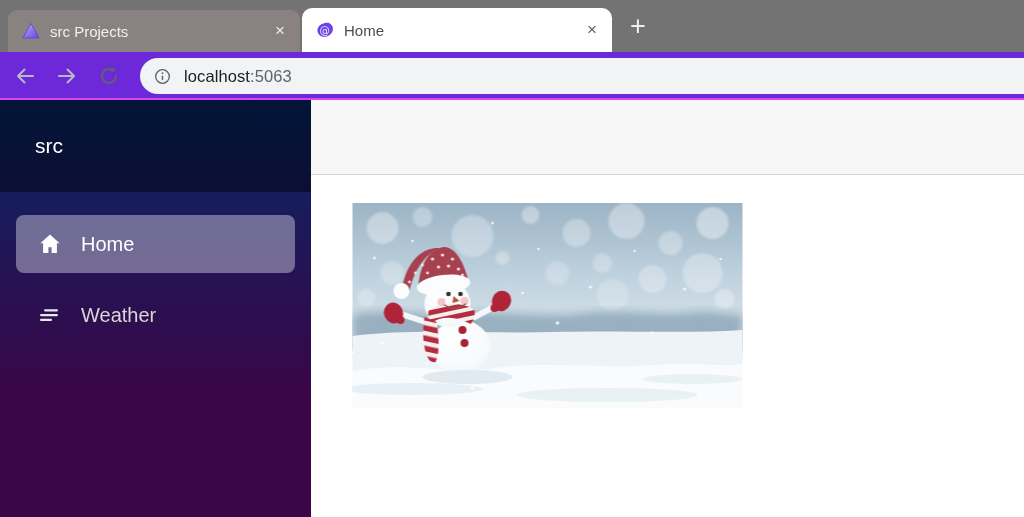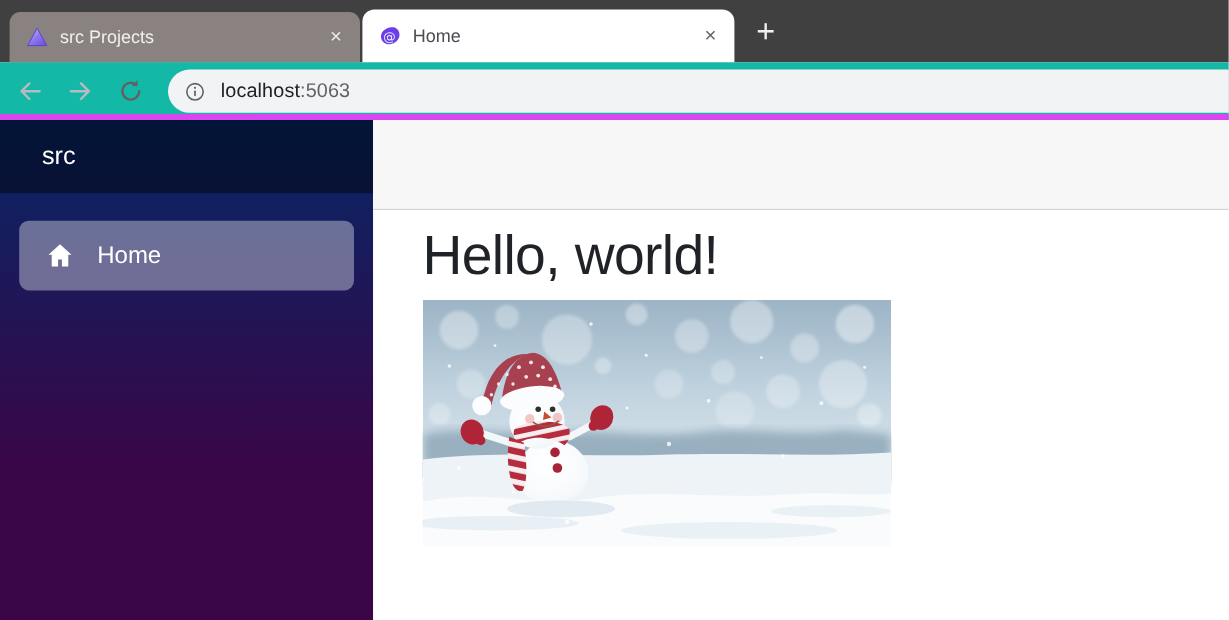--- a/index.html
+++ b/index.html
@@ -4,21 +4,21 @@
 <style>
   * { box-sizing: border-box; }
   html,body { margin:0; padding:0; }
   body {
     width:1024px; height:517px; overflow:hidden; position:relative;
     background:#ffffff; font-family:"Liberation Sans", sans-serif;
     -webkit-font-smoothing:antialiased;
   }
 
   
-  .tabstrip { position:absolute; top:0; left:0; right:0; height:52px; background:#404040; }
+  .tabstrip { position:absolute; top:0; left:0; right:0; height:52px; background:#737373; }
   .tab { position:absolute; display:flex; align-items:center; padding:0 10px 0 14px; }
   .tab-inactive {
     left:8px; top:10px; width:292px; height:42px;
     background:#8a8280; border-radius:9px 9px 0 0; color:#f2f0ef;
   }
   .tab-active {
     left:302px; top:8px; width:310px; height:44px;
     background:#ffffff; border-radius:10px 10px 0 0; color:#4a4e52;
   }
   .tab .favicon { width:18px; height:18px; margin-right:10px; flex:0 0 auto; }
@@ -30,21 +30,21 @@
   .tab-inactive .tab-close { color:#eceae9; }
   .tab-active .tab-close { color:#5f6368; }
   .newtab-btn {
     position:absolute; left:624px; top:13px; width:28px; height:28px;
     color:#f2f0ef; font-size:27px; font-weight:300; line-height:26px; text-align:center;
   }
 
   
   .toolbar {
     position:absolute; top:52px; left:0; right:0; height:48px;
-    background:#14b8a6; border-bottom:5px solid #d946ef;
+    background:#6d28d9; border-bottom:2px solid #d946ef;
   }
   .navbtn { position:absolute; top:12px; width:24px; height:24px; }
   .btn-back    { left:13px; }
   .btn-forward { left:55px; }
   .btn-reload  { left:97px; }
   .omnibox {
     position:absolute; left:140px; top:6px; width:900px; height:36px;
     border-radius:18px; background:#f1f3f4; display:flex; align-items:center;
     padding-left:13px;
   }
@@ -53,21 +53,21 @@
   .url-port { color:#5f6368; }
 
   
   .apparea { position:absolute; top:100px; left:0; right:0; bottom:0; background:#fff; }
 
   .sidebar {
     position:absolute; left:0; top:0; bottom:0; width:311px;
     background-image:linear-gradient(180deg, #052767 0%, #3a0647 70%);
   }
   .brand-row {
-    height:61px; background:rgba(0,0,0,0.45);
+    height:92px; background:rgba(0,0,0,0.45);
     display:flex; align-items:center; padding-left:35px;
     color:#ffffff; font-size:21px;
   }
   .nav { padding:23px 16px 0 16px; }
   .nav-item {
     height:58px; margin-bottom:13px; border-radius:8px;
     display:flex; align-items:center; padding-left:22px; gap:19px;
     color:#d7d7d7; font-size:20px; cursor:default;
   }
   .nav-item.active { background:rgba(255,255,255,0.37); color:#ffffff; }
@@ -147,28 +147,35 @@
     <div class="nav">
 
       <div class="nav-item active">
         <svg class="nav-icon" viewBox="0 0 24 24">
           <path d="M12 2.6 2.4 11.3h2.7V21h5.3v-5.8h3.2V21h5.3v-9.7h2.7z" fill="#ffffff"></path>
         </svg>
         <span>Home</span>
       </div>
 
 
+      <div class="nav-item">
+        <svg class="nav-icon" viewBox="0 0 24 24">
+          <rect x="6" y="6.2" width="14" height="2.2" rx="1.1" fill="#e8e8ea"></rect>
+          <rect x="2" y="11" width="18" height="2.2" rx="1.1" fill="#e8e8ea"></rect>
+          <rect x="2" y="15.8" width="12" height="2.2" rx="1.1" fill="#e8e8ea"></rect>
+        </svg>
+        <span>Weather</span>
+      </div>
 
     </div>
   </div>
 
   <div class="main">
     <div class="main-toprow"></div>
     <div class="content">
-      <h1 class="page-heading">Hello, world!</h1>
 
       <svg class="holiday-photo" viewBox="0 0 390 205">
         <defs>
           <linearGradient id="sky" x1="0" y1="0" x2="0" y2="1">
             <stop offset="0" stop-color="#9cb4c6"></stop>
             <stop offset="0.55" stop-color="#c2d4e0"></stop>
             <stop offset="1" stop-color="#dce7ee"></stop>
           </linearGradient>
           <radialGradient id="ball" cx="0.42" cy="0.35" r="0.85">
             <stop offset="0" stop-color="#ffffff"></stop>

